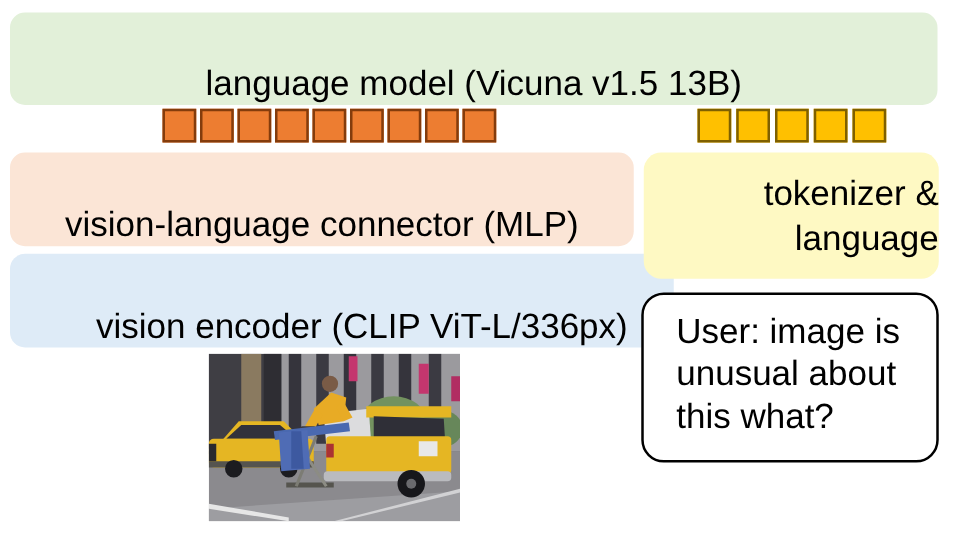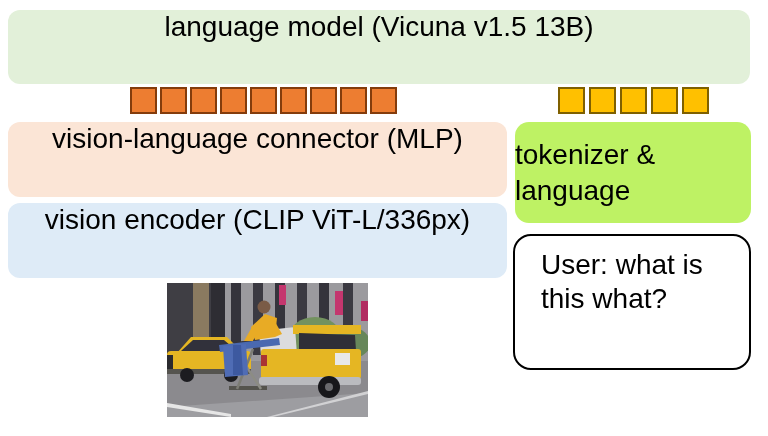--- a/index.html
+++ b/index.html
@@ -1,20 +1,20 @@
 <!DOCTYPE html>
 <html><head>
 <meta charset="utf-8">
 <style>
   html,body { margin:0; padding:0; background:#ffffff; }
   body { width:768px; height:436px; font-family:"Liberation Sans", sans-serif; color:#000; }
   .canvas { position:relative; width:768px; height:436px; background:#fff; overflow:hidden; }
 
   .box {
-    position:absolute; display:flex; align-items:flex-start; justify-content:center;
+    position:absolute; display:flex; align-items:flex-end; justify-content:center;
     font-size:28px; line-height:34px; border-radius:12px; text-align:center;
   }
   .lm-box   { left:8px;   top:10px;  width:742px; height:74px; }
   .conn-box { left:8px;   top:122px; width:499px; height:75px; }
   .enc-box  { left:8px;   top:203px; width:499px; height:75px; }
   .tok-box  { left:515px; top:122px; width:236px; height:101px; border-radius:14px;
               flex-direction:column; line-height:36px; }
 
   .token-row { position:absolute; top:87px; display:flex; }
   .token-row.image { left:130px; gap:3px; }
@@ -56,31 +56,32 @@
       <div class="token" style="background: rgb(255, 192, 0); border-color: rgb(127, 96, 0);"></div>
       <div class="token" style="background: rgb(255, 192, 0); border-color: rgb(127, 96, 0);"></div>
       <div class="token" style="background: rgb(255, 192, 0); border-color: rgb(127, 96, 0);"></div>
       <div class="token" style="background: rgb(255, 192, 0); border-color: rgb(127, 96, 0);"></div>
     </div>
 
   <div class="box conn-box" style="background: rgb(251, 229, 214);">
     <span>vision-language connector (MLP)</span>
   </div>
 
-  <div class="box enc-box" style="background: rgb(222, 235, 247);">
+  <div class="box enc-box" style="background: rgb(222, 235, 247); padding-left: 32px;">
     <span>vision encoder (CLIP ViT-L/336px)</span>
   </div>
 
-  <div class="box tok-box" style="background: #bef264;">
+  <div class="box tok-box" style="background: #fef9c3;">
     <span>tokenizer &amp;</span>
     <span>language</span>
   </div>
 
   <div class="bubble">
-    <div>User: what is</div>
+    <div>User: image is</div>
+    <div>unusual about</div>
     <div>this what?</div>
   </div>
 
   <div class="photo" title="man in a yellow shirt ironing clothes on an ironing board mounted on the rear of a yellow taxi SUV on a city street, with a second yellow taxi behind">
     <svg viewBox="0 0 201 134" preserveAspectRatio="none">
 
       <rect x="0" y="0" width="201" height="80" fill="#77767a"></rect>
       <rect x="58" y="0" width="143" height="78" fill="#9b9a9e"></rect>
       <rect x="64" y="0" width="10" height="72" fill="#35343c"></rect>
       <rect x="86" y="0" width="10" height="72" fill="#3b3a42"></rect>

